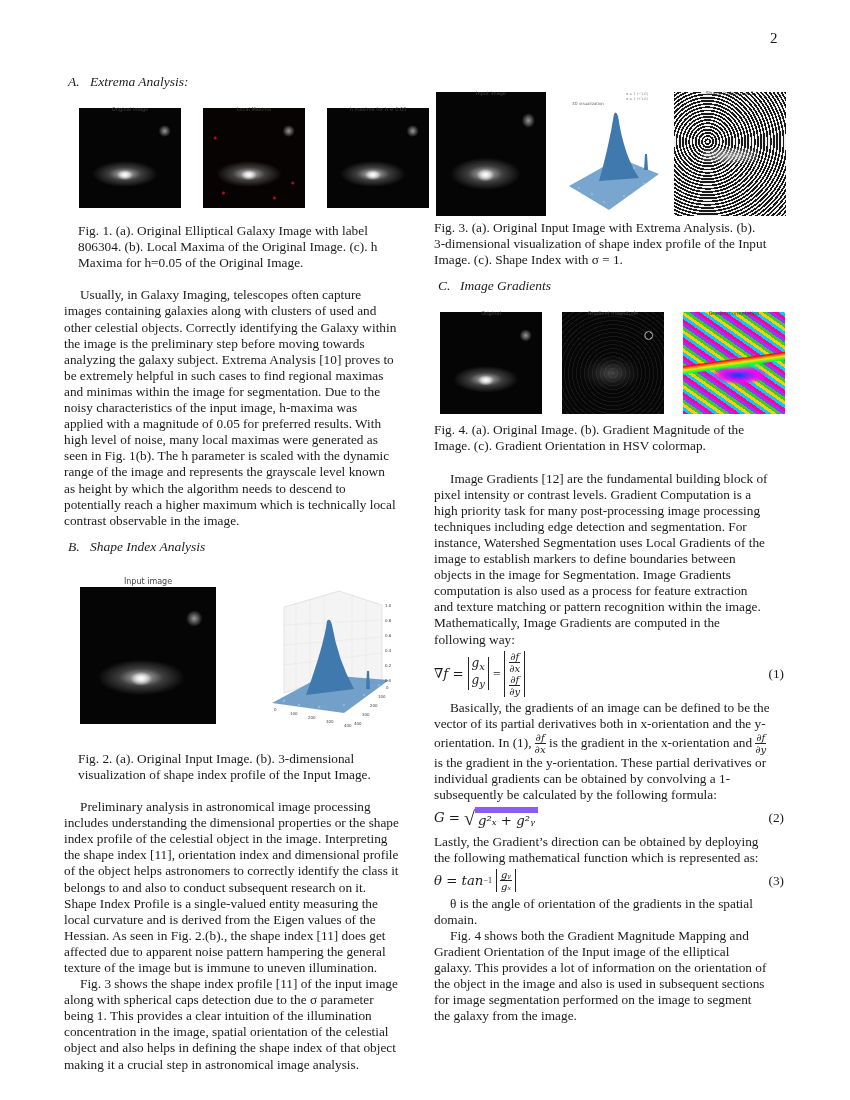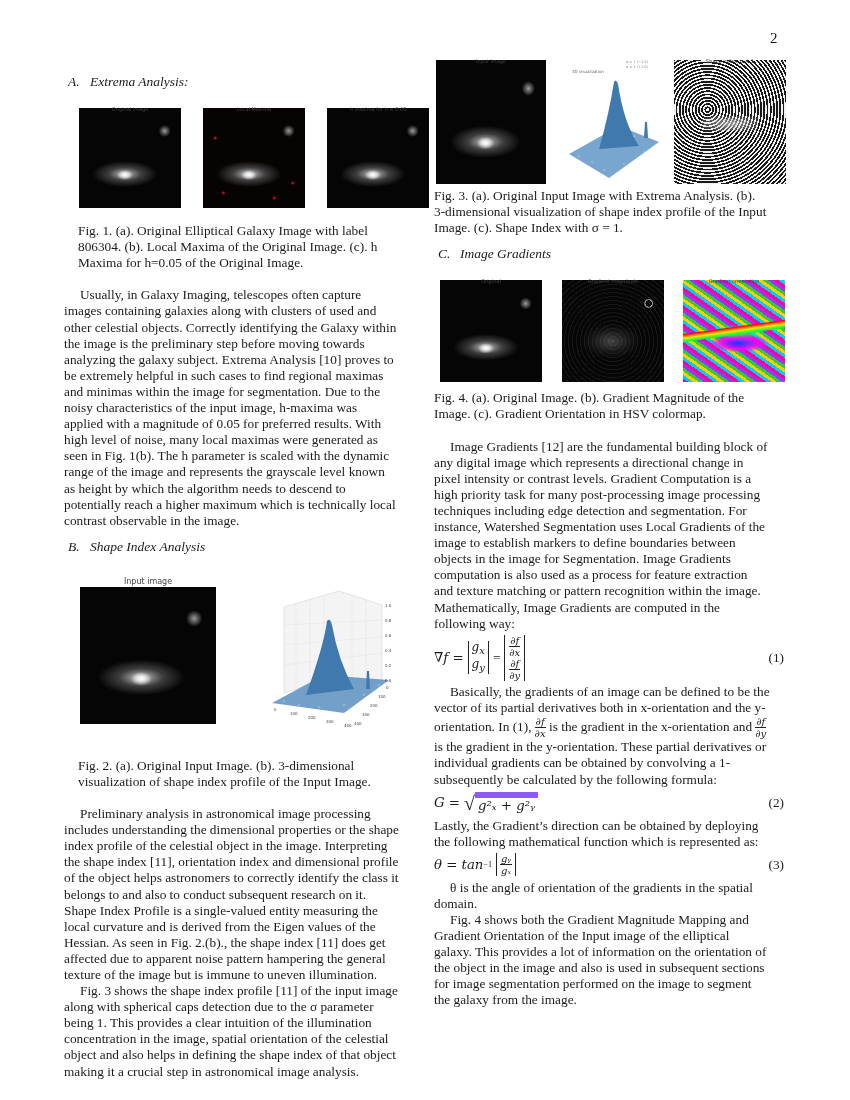--- a/index.html
+++ b/index.html
@@ -149,21 +149,21 @@
           <text x="122" y="104">0</text>
           <text x="114" y="113">100</text>
           <text x="106" y="122">200</text>
           <text x="98" y="131">300</text>
           <text x="90" y="140">400</text>
         </g>
       </svg>
     </div>
   </div>
 
-  <div class="cap" style="margin-top:26px;">
+  <div class="cap" style="margin-top:19px;">
     <div>Fig. 2. (a). Original Input Image. (b). 3-dimensional</div>
     <div>visualization of shape index profile of the Input Image.</div>
   </div>
 
   <div style="margin-top:16px;">
     <div class="ind">Preliminary analysis in astronomical image processing</div>
     <div>includes understanding the dimensional properties or the shape</div>
     <div>index profile of the celestial object in the image. Interpreting</div>
     <div>the shape index [11], orientation index and dimensional profile</div>
     <div>of the object helps astronomers to correctly identify the class it</div>
@@ -177,21 +177,21 @@
   <div>
     <div class="ind">Fig. 3 shows the shape index profile [11] of the input image</div>
     <div>along with spherical caps detection due to the σ parameter</div>
     <div>being 1. This provides a clear intuition of the illumination</div>
     <div>concentration in the image, spatial orientation of the celestial</div>
     <div>object and also helps in defining the shape index of that object</div>
     <div>making it a crucial step in astronomical image analysis.</div>
   </div>
 </div>
 
-<div class="col right" style="top:54px;">
+<div class="col right" style="top:86px;">
   <div class="fig-row" style="height:130px;">
     <div class="panel galaxy" style="left:2px; top:6px; width:110px; height:124px;">
       <div class="ptitle">Input image</div>
     </div>
     <div class="panel surf" style="left:130px; top:0px; width:100px; height:130px;">
       <div style="position:absolute; left:8px; top:10px; font-family:'DejaVu Sans',sans-serif; font-size:4px; color:#666;">3D visualization</div>
       <div style="position:absolute; left:62px; top:6px; font-family:'DejaVu Sans',sans-serif; font-size:3.5px; color:#888; line-height:5px;">
         <div>σ = 1 (−1.0)</div>
         <div>σ = 1 (+1.0)</div>
       </div>
@@ -236,21 +236,20 @@
     </div>
   </div>
 
   <div style="margin-top:10px;">
     <div>Fig. 4. (a). Original Image. (b). Gradient Magnitude of the</div>
     <div>Image. (c). Gradient Orientation in HSV colormap.</div>
   </div>
 
   <div style="margin-top:16px;">
     <div class="ind">Image Gradients [12] are the fundamental building block of</div>
-    <div>any digital image which represents a directional change in</div>
     <div>pixel intensity or contrast levels. Gradient Computation is a</div>
     <div>high priority task for many post-processing image processing</div>
     <div>techniques including edge detection and segmentation. For</div>
     <div>instance, Watershed Segmentation uses Local Gradients of the</div>
     <div>image to establish markers to define boundaries between</div>
     <div>objects in the image for Segmentation. Image Gradients</div>
     <div>computation is also used as a process for feature extraction</div>
     <div>and texture matching or pattern recognition within the image.</div>
     <div>Mathematically, Image Gradients are computed in the</div>
     <div>following way:</div>

